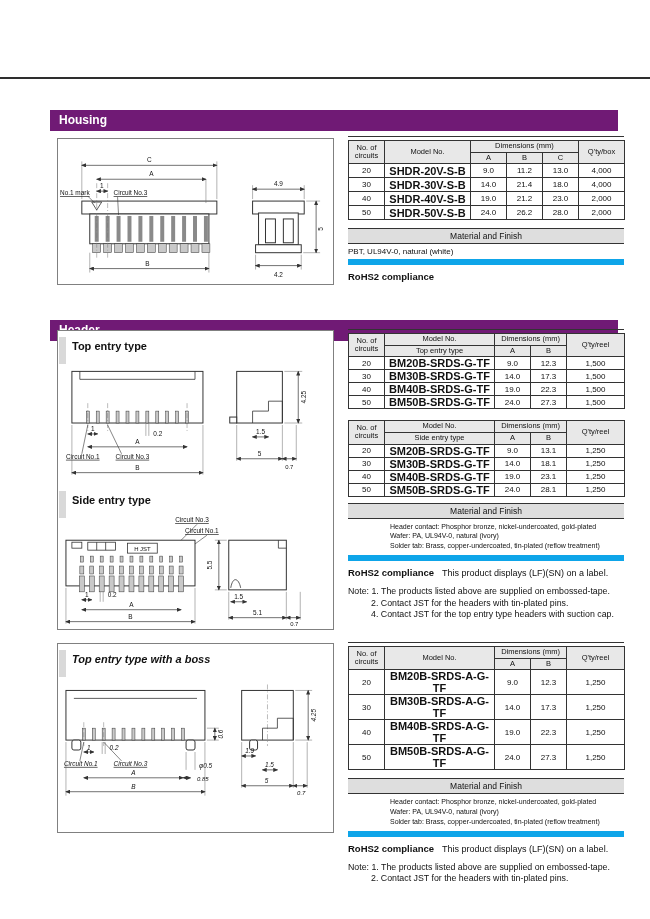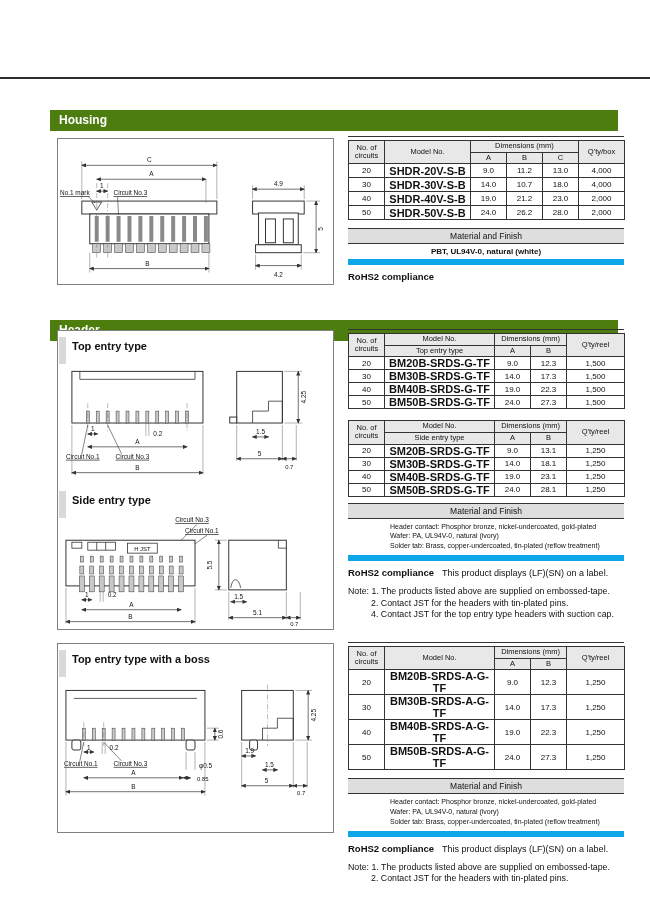--- a/index.html
+++ b/index.html
@@ -1,39 +1,39 @@
 <!DOCTYPE html>
 <html><head>
 <meta charset="utf-8">
 <style>
   html,body{margin:0;padding:0;background:#ffffff;}
   .page{position:relative;width:650px;height:919px;background:#fff;
         font-family:"Liberation Sans",sans-serif;color:#111;overflow:hidden;}
   #doc-title{position:absolute;right:28px;top:55px;font-size:20px;font-weight:bold;
              letter-spacing:-0.6px;}
   .top-rule{position:absolute;left:0;top:77px;width:650px;height:2px;background:#2e2e2e;}
-  .secbar{position:absolute;left:50px;width:568px;height:21px;background:#4d7c0f;color:#fff;
+  .secbar{position:absolute;left:50px;width:568px;height:21px;background:#701a75;color:#fff;
           font-weight:bold;font-size:12px;line-height:21px;padding-left:9px;box-sizing:border-box;}
   .drawbox{position:absolute;border:1px solid #808080;background:#fff;box-sizing:border-box;}
   .subtitle{position:absolute;left:14px;font-weight:bold;font-size:11px;}
   .accent{position:absolute;left:1px;width:7px;height:27px;background:#d9d9d9;}
   .colblock{position:absolute;width:276px;}
   .colrule{border-top:1.5px solid #333;margin-bottom:3px;}
   table.spec{border-collapse:collapse;width:100%;table-layout:fixed;text-align:center;}
   .spec th{background:#e8e8e8;font-weight:normal;border:1px solid #333;padding:1px 0;
            font-size:7.5px;line-height:1.15;}
   .spec td{border:1px solid #333;padding:0;font-size:8px;}
   .spec td.model{font-weight:bold;font-size:11px;}
   .hsg-tbl td{height:13px;}
   .h-tbl td{height:10px;}
   .b-tbl td{height:11px;}
   .matbox{border-top:1px solid #333;border-bottom:6px solid #0ea5e9;}
   .matbar{background:#dedede;text-align:center;font-size:8.5px;padding:2px 0;
           border-bottom:1px solid #333;}
-  .mattext{text-align:center;font-size:8px;padding:3px 0;font-weight:bold;}
+  .mattext{text-align:left;font-size:8px;padding:3px 0;}
   .matlines{font-size:7px;padding:3px 0 4px 42px;line-height:1.4;}
   .rohsline{font-size:9px;margin-top:6px;}
   .rohsline b{font-size:9.5px;}
   .rohs-gap{display:inline-block;width:8px;}
   .notes{font-size:8.8px;line-height:1.32;margin-top:8px;}
   .note-cont{padding-left:23px;}
   .footer{position:absolute;right:30px;top:930px;}
   .footer .jst{font-style:italic;font-weight:bold;font-size:18px;letter-spacing:-1px;}
   .footer .pnum{font-size:15px;margin-left:7px;}
   svg text{font-family:"Liberation Sans",sans-serif;font-size:6.5px;fill:#111;}
@@ -171,21 +171,21 @@
           <td class="model">SHDR-20V-S-B</td>
           <td>9.0</td>
           <td>11.2</td>
           <td>13.0</td>
           <td>4,000</td>
         </tr>
         <tr>
           <td>30</td>
           <td class="model">SHDR-30V-S-B</td>
           <td>14.0</td>
-          <td>10.7</td>
+          <td>21.4</td>
           <td>18.0</td>
           <td>4,000</td>
         </tr>
         <tr>
           <td>40</td>
           <td class="model">SHDR-40V-S-B</td>
           <td>19.0</td>
           <td>21.2</td>
           <td>23.0</td>
           <td>2,000</td>
@@ -474,21 +474,21 @@
     <div class="rohsline">
       <b>RoHS2 compliance</b><span class="rohs-gap"></span><span>This product displays (LF)(SN) on a label.</span>
     </div>
     <div class="notes">
       <div>Note: 1. The products listed above are supplied on embossed-tape.</div>
       <div class="note-cont">2. Contact JST for the headers with tin-plated pins.</div>
       <div class="note-cont">4. Contact JST for the top entry type headers with suction cap.</div>
     </div>
   </div>
 
-  <div class="drawbox" style="left:57px;top:643px;width:277px;height:190px;">
+  <div class="drawbox" style="left:57px;top:643px;width:277px;height:190px;font-style:italic;">
     <div class="accent" style="top:6px;"></div>
     <div class="subtitle" style="top:9px;">Top entry type with a boss</div>
     <svg viewBox="0 0 277 152" width="275" height="152" style="position:absolute;top:32px;left:0;">
       <g>
         <rect class="ol" x="8" y="14" width="140" height="50"></rect>
         <line class="ol2" x1="16" y1="22" x2="140" y2="22"></line>
         <g>
           <rect class="pin" x="24.5" y="52" width="3" height="12"></rect>
           <rect class="pin" x="34.5" y="52" width="3" height="12"></rect>
           <rect class="pin" x="44.5" y="52" width="3" height="12"></rect>

